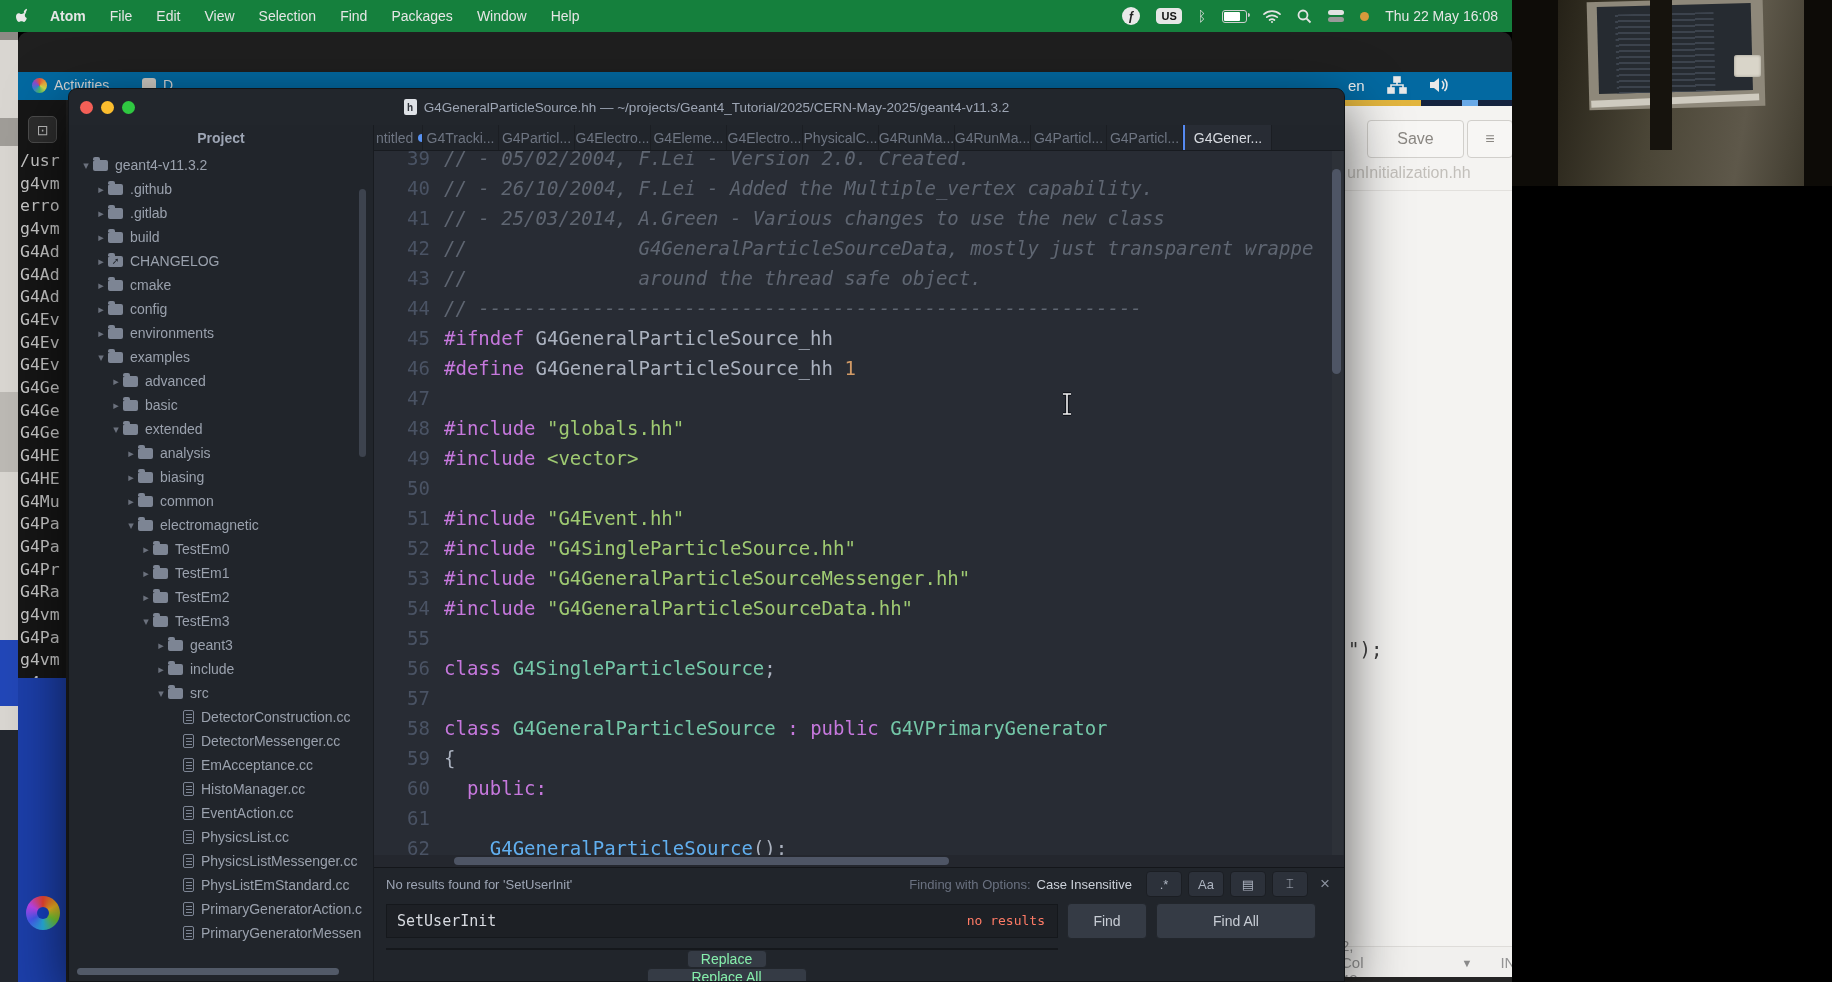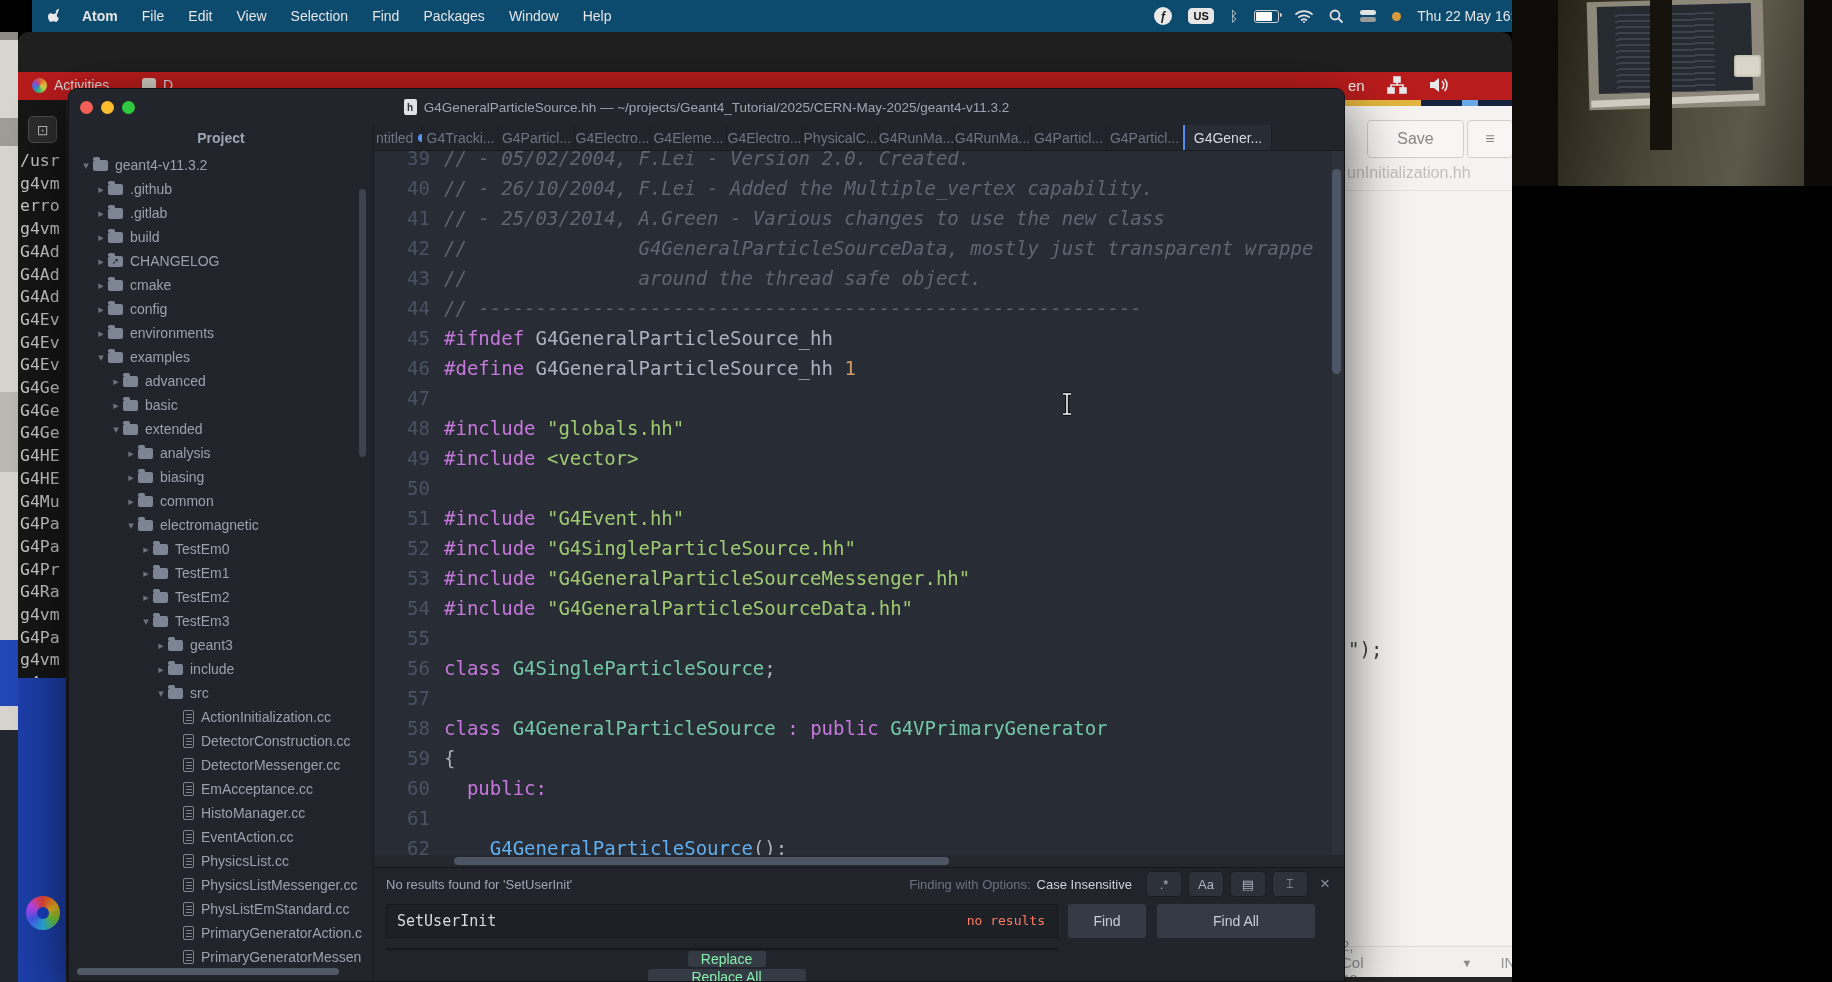--- a/index.html
+++ b/index.html
@@ -1,22 +1,22 @@
 <!DOCTYPE html>
 <html><head>
 <meta charset="utf-8">
 <style>
   html,body{margin:0;padding:0;background:#000;}
   #screen{position:relative;width:1832px;height:982px;overflow:hidden;
     font-family:"Liberation Sans",sans-serif;background:#000;}
   .abs{position:absolute;}
 
   
-  #menubar{left:0;top:0;width:1512px;height:32px;background:#0c4a6e;display:flex;
-    align-items:center;color:#e6e6e6;font-size:14px;z-index:40;margin-left:32px;}
+  #menubar{left:0;top:0;width:1512px;height:32px;background:#15803d;display:flex;
+    align-items:center;color:#e6e6e6;font-size:14px;z-index:40;}
   #menu-left{display:flex;align-items:center;gap:0;padding-left:14px;}
   #menu-left .mitem{padding:0 12px;white-space:nowrap;}
   #menu-left .mitem.bold{font-weight:bold;}
   #apple{width:16px;height:16px;margin:0 6px 0 2px;display:inline-flex;}
   #menu-right{margin-left:auto;display:flex;align-items:center;gap:16px;padding-right:14px;}
   .us-badge{border:1.5px solid #e6e6e6;border-radius:4px;font-size:11px;font-weight:bold;
     padding:1px 4px;color:#111;background:#e6e6e6;}
   .circle-ic{width:18px;height:18px;border-radius:50%;background:#e9e9e9;color:#222;
     font-size:12px;display:flex;align-items:center;justify-content:center;font-weight:bold;}
   .bt{font-size:14px;color:#dcdcdc;}
@@ -34,21 +34,21 @@
   #vnc{left:18px;top:32px;width:1494px;height:950px;background:#1f1f1f;
     border-radius:10px 10px 0 0;z-index:1;}
   #vnc-toolbar .tbi{position:absolute;top:44px;color:#424242;font-size:16px;}
   #vnc-title{left:918px;top:40px;display:flex;align-items:center;gap:7px;color:#7e7e7e;
     font-size:13px;z-index:2;}
   .doc-ic{width:12px;height:15px;background:#6a6a6a;border-radius:2px;position:relative;}
   .doc-ic:before{content:'';position:absolute;left:2px;top:3px;width:8px;height:1px;
     background:#2a2a2a;box-shadow:0 3px 0 #2a2a2a,0 6px 0 #2a2a2a;}
 
   
-  #linuxbar{left:18px;top:72px;width:1494px;height:28px;background:#b91c1c;z-index:2;}
+  #linuxbar{left:18px;top:72px;width:1494px;height:28px;background:#0369a1;z-index:2;}
   .lb-frag{position:absolute;top:5px;display:flex;align-items:center;gap:7px;color:#d6d6d6;
     font-size:14px;}
   .swirl{width:15px;height:15px;border-radius:50%;
     background:conic-gradient(#e4543a,#e8a33a,#cfd84a,#49b86a,#3a7fd0,#8a4ad0,#e4543a);}
   .appic{width:14px;height:14px;border-radius:3px;background:#cfcbc4;}
   #gnome-status{position:absolute;left:1330px;top:4px;display:flex;align-items:center;gap:22px;
     color:#eee;font-size:15px;}
 
   
   #terminal{left:18px;top:100px;width:48px;height:578px;background:#161616;z-index:2;overflow:hidden;}
@@ -442,25 +442,20 @@
           </div>
           <div class="tree-row" style="padding-left: 85px;">
             <span class="chev">▸</span>
             <span class="ic-folder"></span>
             <span>include</span>
           </div>
           <div class="tree-row" style="padding-left: 85px;">
             <span class="chev">▾</span>
             <span class="ic-folder"></span>
             <span>src</span>
-          </div>
-          <div class="tree-row" style="padding-left: 100px;">
-            <span class="chev"></span>
-            <span class="ic-file"></span>
-            <span>ActionInitialization.cc</span>
           </div>
           <div class="tree-row" style="padding-left: 100px;">
             <span class="chev"></span>
             <span class="ic-file"></span>
             <span>DetectorConstruction.cc</span>
           </div>
           <div class="tree-row" style="padding-left: 100px;">
             <span class="chev"></span>
             <span class="ic-file"></span>
             <span>DetectorMessenger.cc</span>

